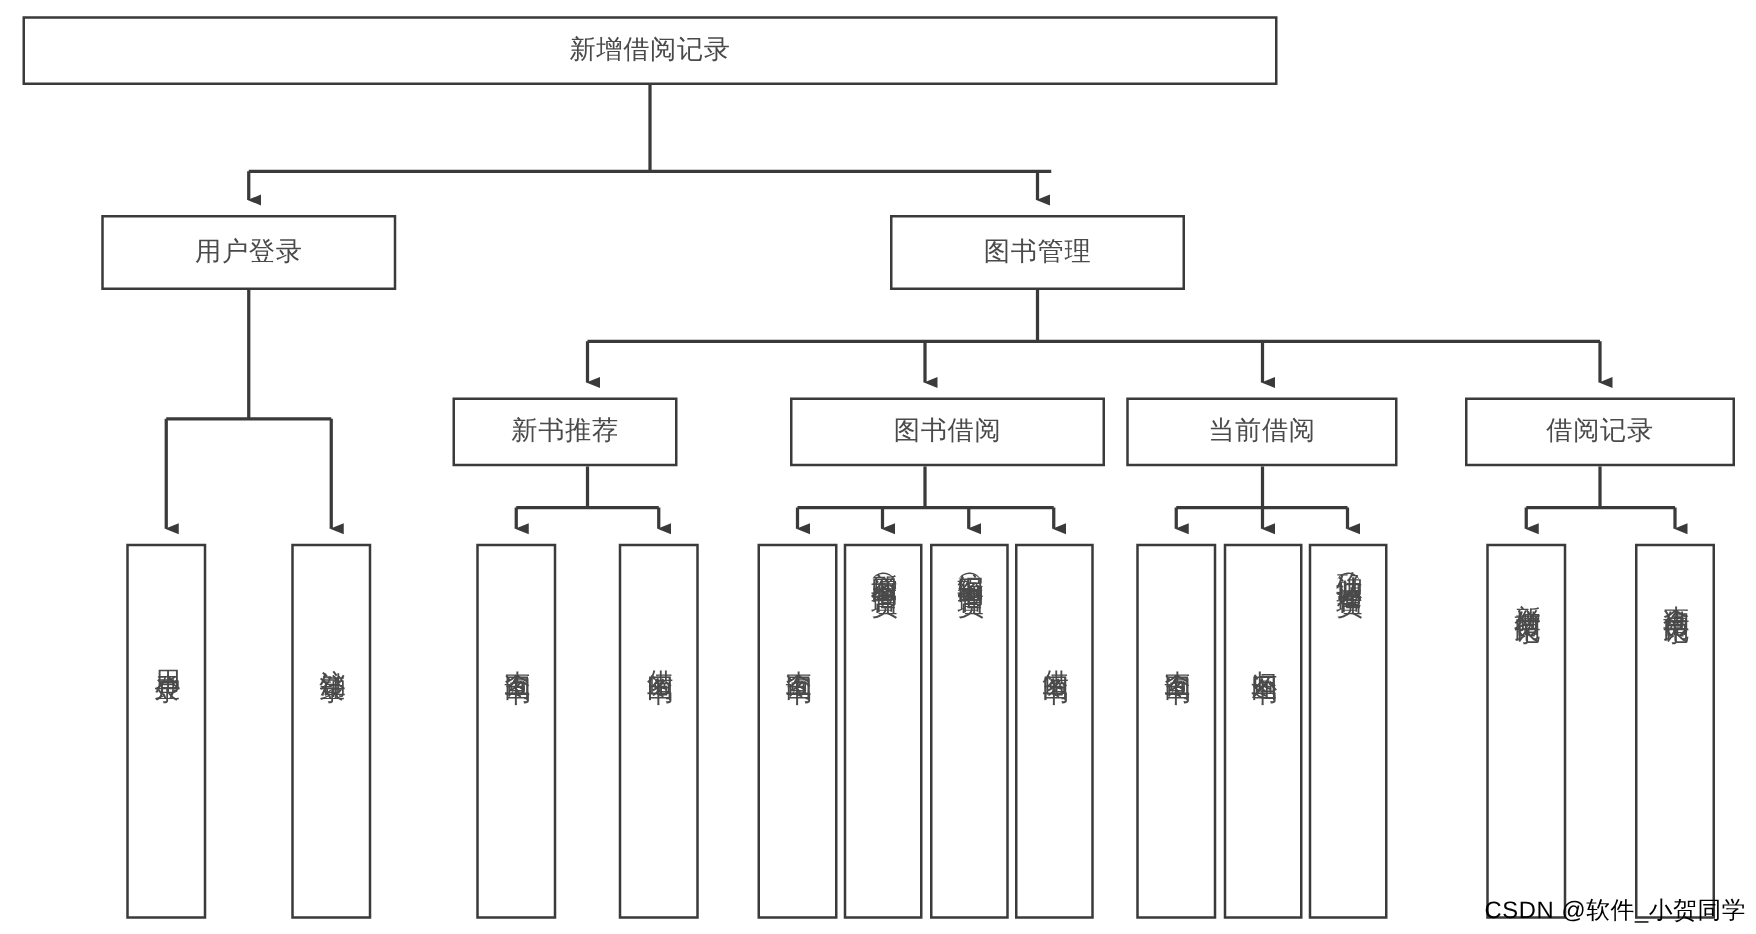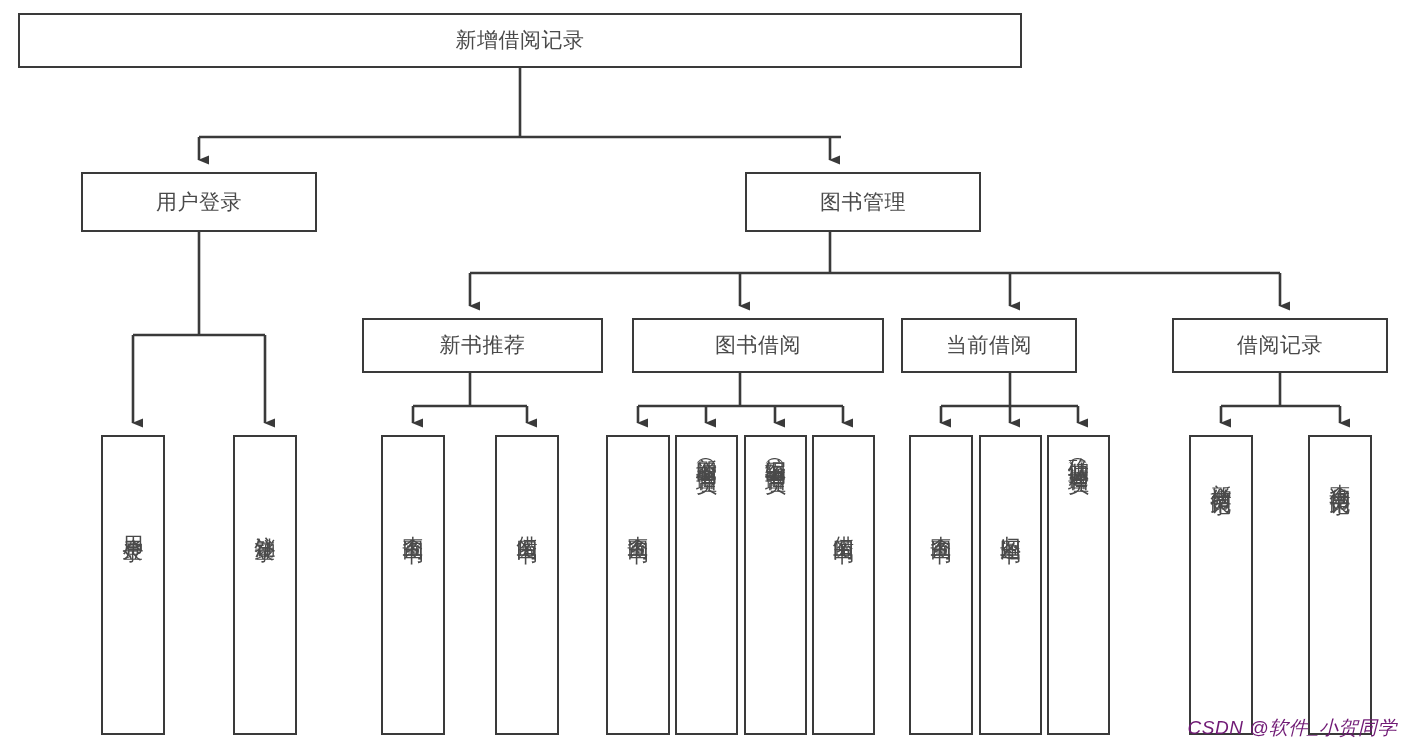--- a/index.html
+++ b/index.html
@@ -55,24 +55,23 @@
     color: #4a4a4a;
   }
   .leaf.center .node-label {
     margin-top: 78px;
   }
   .watermark {
     position: absolute;
     right: 8px;
     bottom: 6px;
     font-size: 19px;
-    color: #701a75;
+    color: #000000;
     white-space: nowrap;
     letter-spacing: 0.5px;
-    font-style: italic;
   }
 </style>
 </head>
 <body>
 
 <div id="canvas">
 
   <svg id="wires" viewBox="0 0 1405 747" xmlns="http://www.w3.org/2000/svg">
     <defs>
       <marker id="arrow" markerWidth="10" markerHeight="11" refX="4.6" refY="10" orient="auto" markerUnits="userSpaceOnUse">
@@ -123,31 +122,31 @@
     </g>
   </svg>
 
   <div class="node" style="left:18px; top:13px; width:1004px; height:55px;">
     <span class="node-label">新增借阅记录</span>
   </div>
 
   <div class="node" style="left:81px; top:172px; width:236px; height:60px;">
     <span class="node-label">用户登录</span>
   </div>
-  <div class="node" style="left:712px; top:172px; width:236px; height:60px;margin-left:33px;">
+  <div class="node" style="left:712px; top:172px; width:236px; height:60px;">
     <span class="node-label">图书管理</span>
   </div>
 
-  <div class="node" style="left:362px; top:318px; width:241px; height:55px;">
+  <div class="node" style="left:362px; top:318px; width:180px; height:55px;">
     <span class="node-label">新书推荐</span>
   </div>
   <div class="node" style="left:632px; top:318px; width:252px; height:55px;">
     <span class="node-label">图书借阅</span>
   </div>
-  <div class="node" style="left:901px; top:318px; width:176px; height:55px;">
+  <div class="node" style="left:901px; top:318px; width:217px; height:55px;">
     <span class="node-label">当前借阅</span>
   </div>
   <div class="node" style="left:1172px; top:318px; width:216px; height:55px;align-items:center;">
     <span class="node-label">借阅记录</span>
   </div>
 
   <div class="node leaf center" style="left:101px; top:435px; width:64px; height:300px;">
     <span class="node-label">用户登录</span>
   </div>
   <div class="node leaf center" style="left:233px; top:435px; width:64px; height:300px;">

